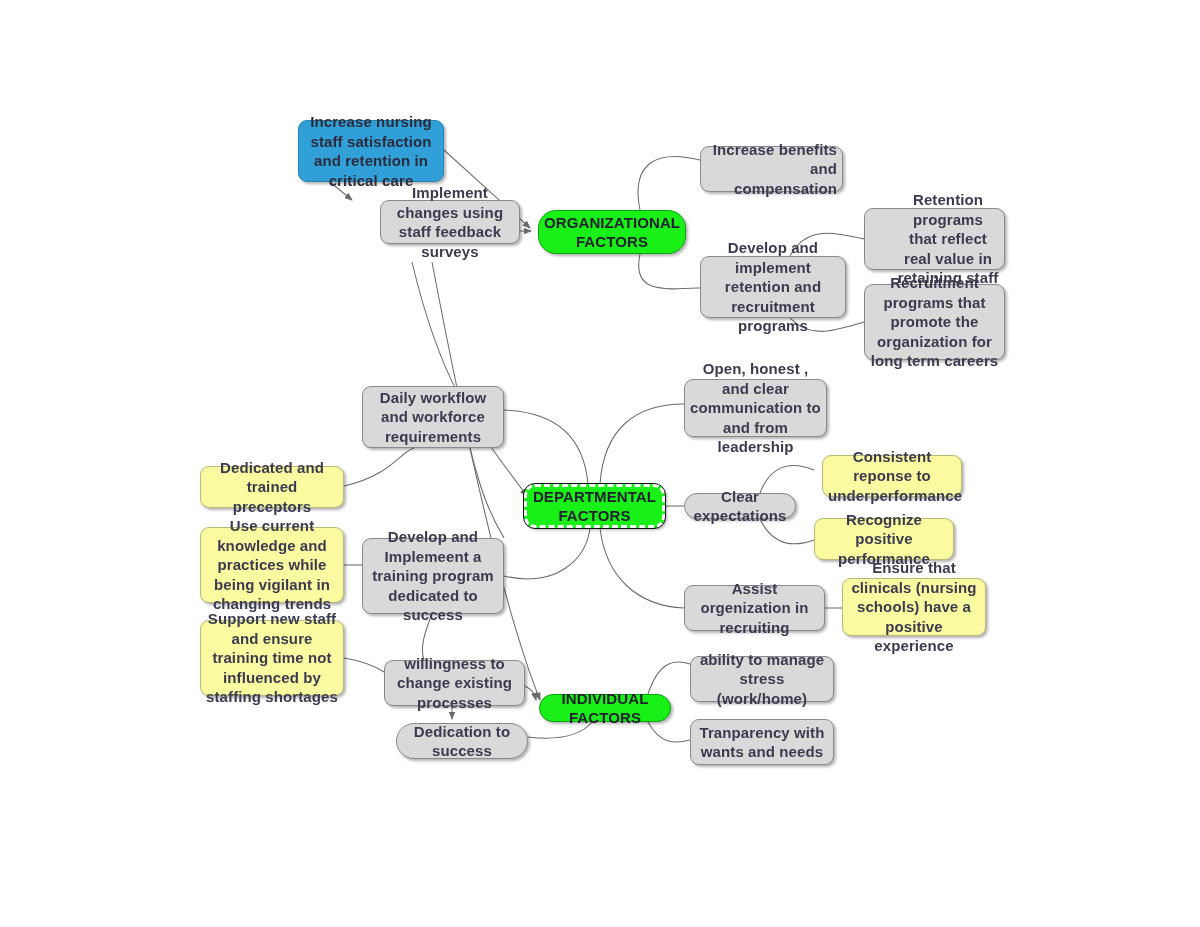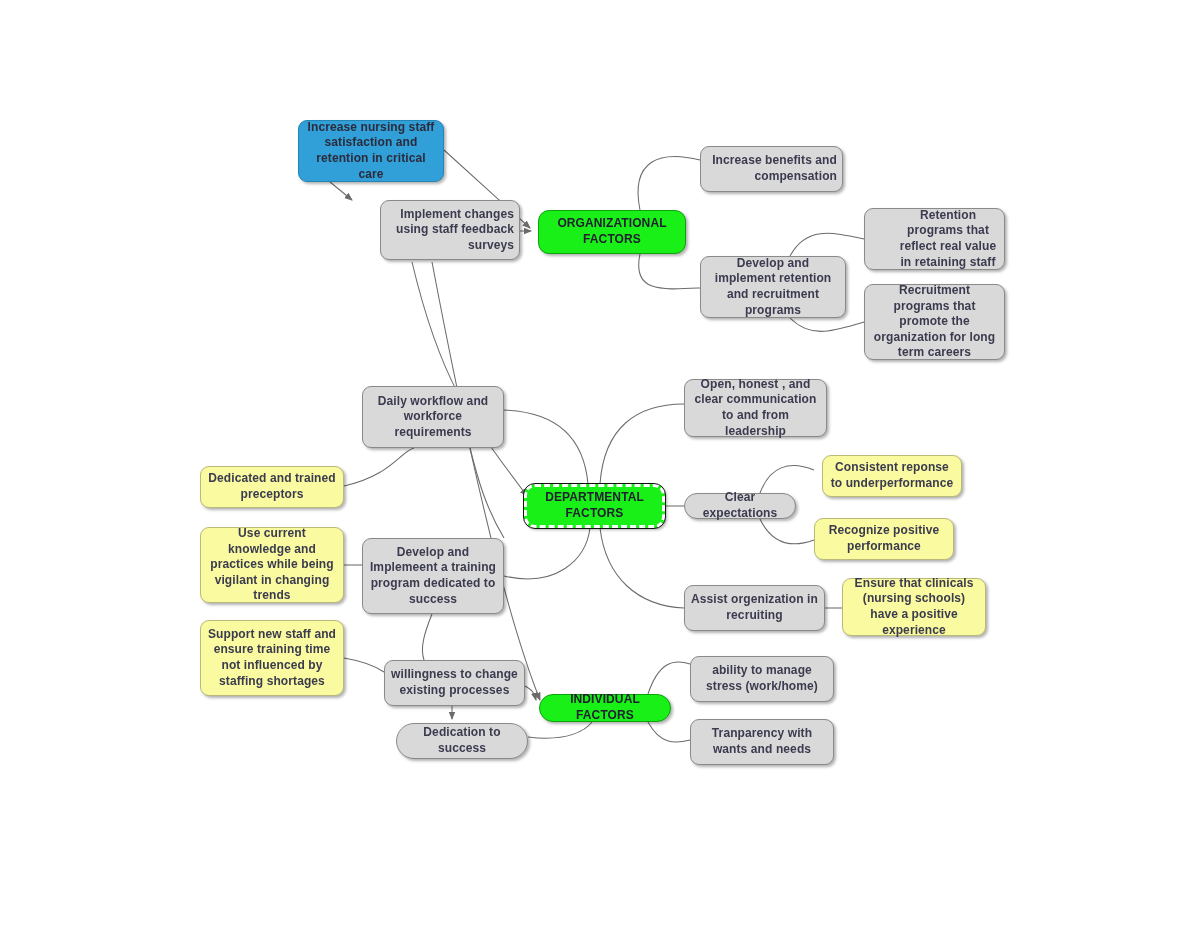--- a/index.html
+++ b/index.html
@@ -23,21 +23,21 @@
     pointer-events: none;
   }
   .node {
     position: absolute;
     box-sizing: border-box;
     display: flex;
     align-items: center;
     justify-content: center;
     text-align: center;
     border-radius: 9px;
-    font-size: 12px;
+    font-size: 15px;
     font-weight: bold;
     line-height: 1.30;
     letter-spacing: 0.1px;
     color: #3b3b4f;
     padding: 3px 5px;
     box-shadow: 2px 2px 3px rgba(0,0,0,0.30);
     z-index: 3;
   }
   .node span { display: block; width: 100%; }
 
@@ -51,21 +51,21 @@
   }
   .n-blue {
     background: #31a0d8;
     border: 1px solid #2484b4;
     color: #2b2b3c;
   }
   .n-green {
     background: #18f018;
     border: 1px solid #0ba40b;
     color: #20202e;
-    border-radius: 11px;
+    border-radius: 18px;
   }
   .n-green-sel {
     background: #18f018;
     border: 3px dashed #ffffff;
     outline: 1px solid #111111;
     color: #20202e;
     border-radius: 11px;
   }
   .n-pill {
     border-radius: 18px;
@@ -133,21 +133,21 @@
       <path d="M 648,722 C 660,744 674,744 690,740"></path>
       <path d="M 528,737 C 568,742 586,730 592,722"></path>
 
     </g>
   </svg>
 
   <div id="nodes">
       <div class="node n-blue" style="left: 298px; top: 120px; width: 146px; height: 62px;">
         <span>Increase nursing staff satisfaction and retention in critical care</span>
       </div>
-      <div class="node n-grey" style="left: 380px; top: 200px; width: 140px; height: 60px; text-align: right;">
+      <div class="node n-grey" style="left: 380px; top: 200px; width: 140px; height: 44px;">
         <span>Implement changes using staff feedback surveys</span>
       </div>
       <div class="node n-green" style="left: 538px; top: 210px; width: 148px; height: 44px;">
         <span>ORGANIZATIONAL FACTORS</span>
       </div>
       <div class="node n-grey" style="left: 700px; top: 146px; width: 143px; height: 46px; text-align: right;">
         <span>Increase benefits and compensation</span>
       </div>
       <div class="node n-grey" style="left: 700px; top: 256px; width: 146px; height: 62px;">
         <span>Develop and implement retention and recruitment programs</span>

